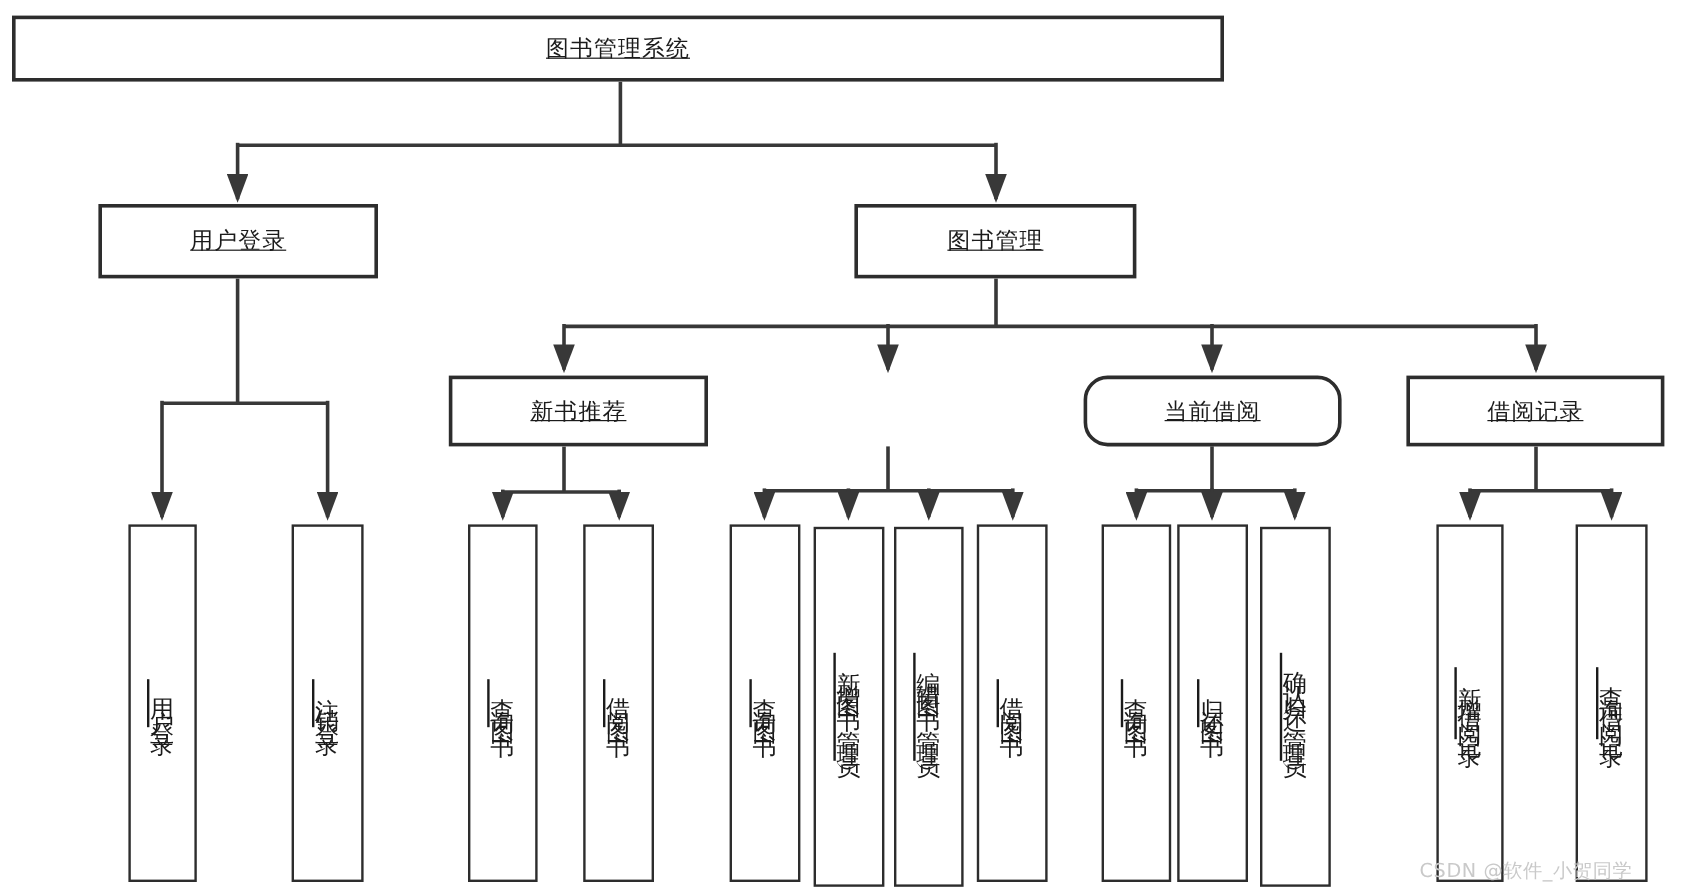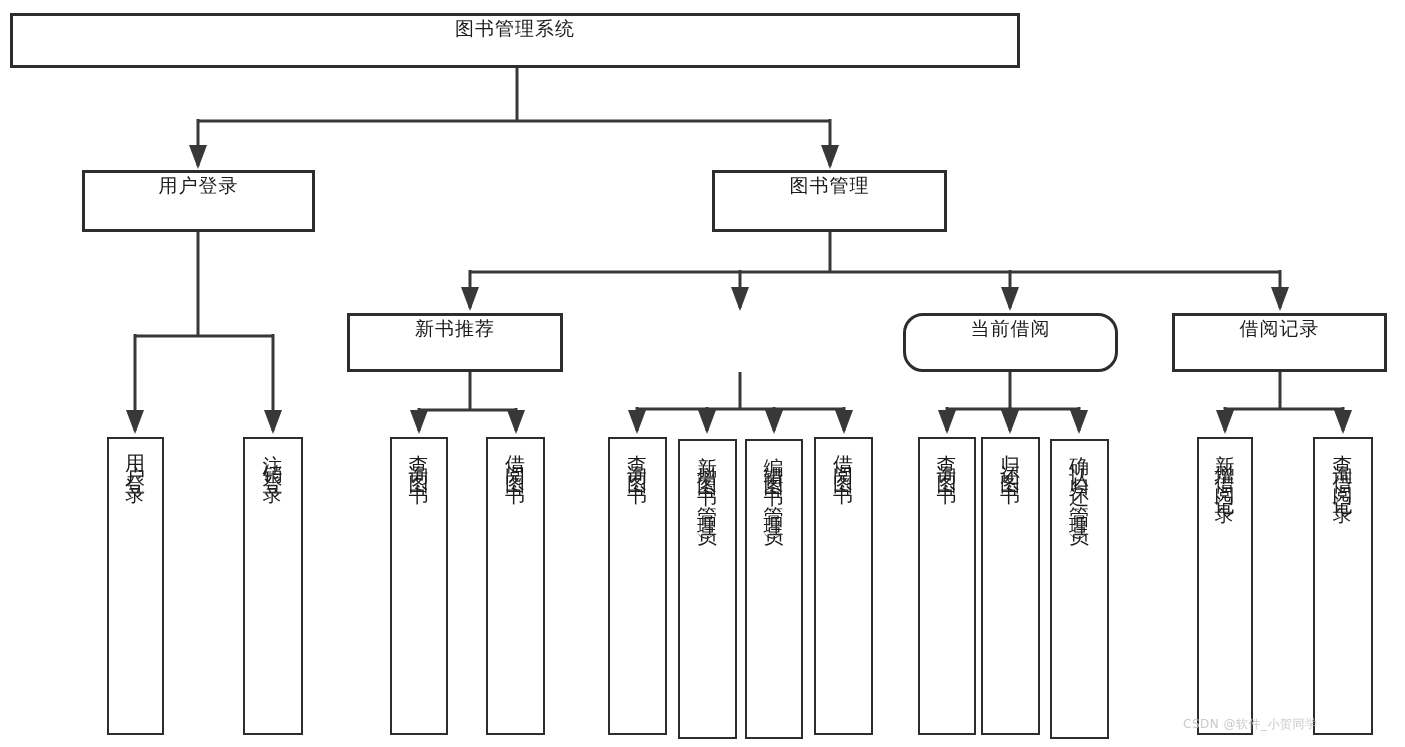--- a/index.html
+++ b/index.html
@@ -24,42 +24,44 @@
     left: 0; top: 0;
     width: 1405px; height: 747px;
     z-index: 1;
   }
   .node {
     position: absolute;
     background: var(--background);
     border: 3px solid var(--border);
     color: var(--text);
     display: flex;
+    align-items: center;
     justify-content: center;
     z-index: 2;
     font-size: 19px;
     letter-spacing: 1px;
+    text-decoration: underline;
   }
   .leaf {
     border-width: 2.5px;
   }
   .leaf .vtext {
     writing-mode: vertical-rl;
     text-orientation: mixed;
     font-size: 20px;
     letter-spacing: 10px;
     line-height: 1;
     color: var(--text);
   }
   .watermark {
     position: absolute;
     left: 1183px;
     top: 716px;
     z-index: 5;
-    font-size: 12px;
+    font-size: 16px;
     color: var(--watermark);
     letter-spacing: 0.5px;
     white-space: nowrap;
   }
 </style>
 </head>
 <body>
 
 <div class="canvas">
 
@@ -117,21 +119,21 @@
     <span>图书管理系统</span>
   </div>
 
   <div class="node" style="left:82px; top:170px; width:233px; height:62px;">
     <span>用户登录</span>
   </div>
   <div class="node" style="left:712px; top:170px; width:235px; height:62px;">
     <span>图书管理</span>
   </div>
 
-  <div class="node" style="left:347px; top:313px; width:216px; height:59px;">
+  <div class="node" style="left:374px; top:313px; width:216px; height:59px;">
     <span>新书推荐</span>
   </div>
   <div class="node" style="left:903px; top:313px; width:215px; height:59px;border-radius:20px;">
     <span>当前借阅</span>
   </div>
   <div class="node" style="left:1172px; top:313px; width:215px; height:59px;">
     <span>借阅记录</span>
   </div>
 
   <div class="node leaf" style="left:107px; top:437px; width:57px; height:298px;">

